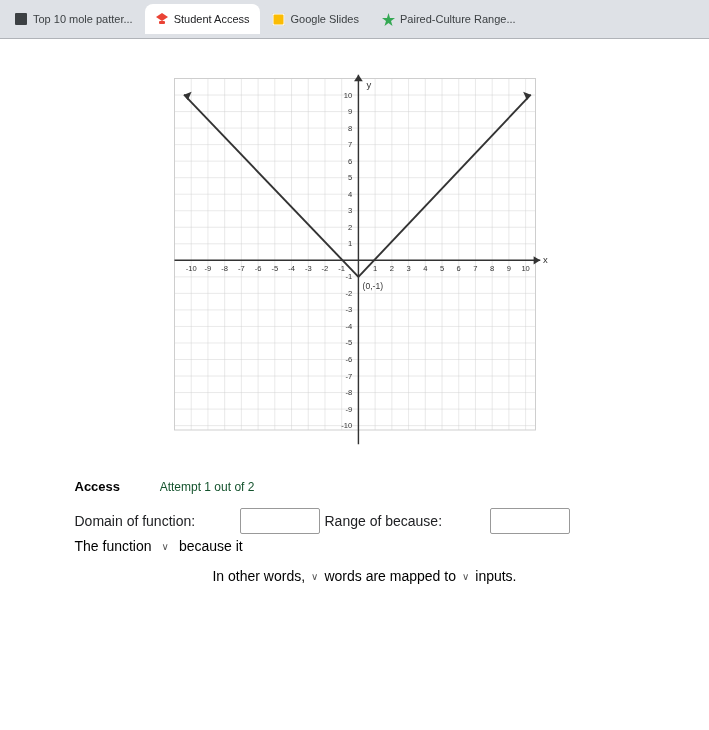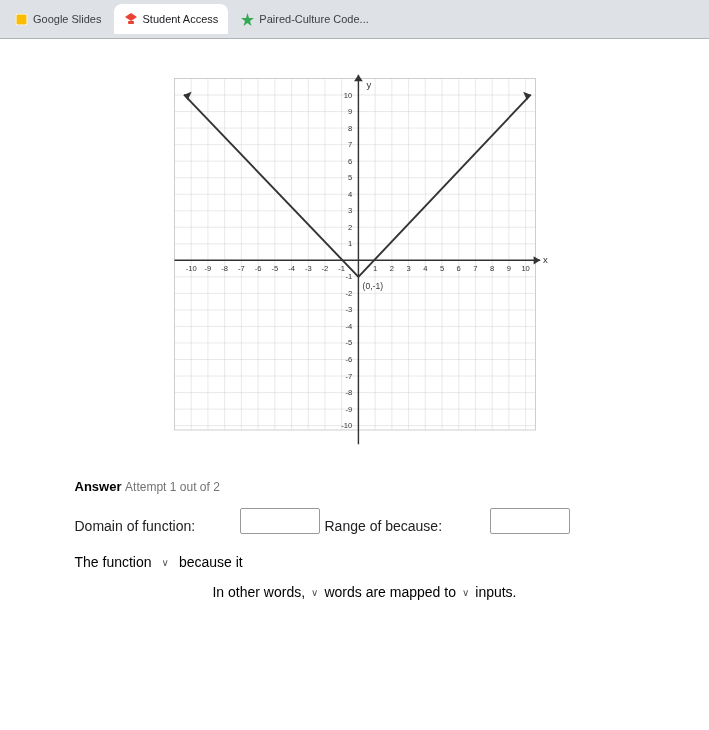--- a/index.html
+++ b/index.html
@@ -78,29 +78,30 @@
     }
 
     .answer-header {
       font-size: 13px;
       margin-bottom: 14px;
     }
     .answer-header strong {
       font-weight: bold;
     }
     .answer-attempt {
-      color: #737373;
+      color: #14532d;
       font-size: 12px;
+      margin-left: 36px;
     }
 
     .answer-row {
       display: flex;
-      align-items: flex-end;
+      align-items: center;
       gap: 5px;
-      margin-bottom: 20px;
+      margin-bottom: 4px;
       font-size: 14px;
       flex-wrap: wrap;
     }
 
     .answer-label {
       font-size: 14px;
       color: #202124;
       min-width: 160px;
     }
 
@@ -143,49 +144,57 @@
       font-size: 14px;
       flex-wrap: wrap;
       justify-content: center;
     }
   </style>
 </head>
 <body>
 
 <div class="tab-bar">
 
-
+  <div class="tab">
+    <span class="tab-icon">
+      <svg width="12" height="12" viewBox="0 0 12 12">
+          <rect width="12" height="12" fill="#3c4043" rx="1"></rect>
+        </svg>
+    </span>
+    <span>Top 10 mole patter...</span>
+  </div>
+
+
+  <div class="tab active">
+    <span class="tab-icon">
+      <svg width="14" height="14" viewBox="0 0 14 14">
+        <polygon points="7,1 13,5 7,9 1,5" fill="#EA4335"></polygon>
+        <rect x="4" y="9" width="6" height="3" rx="1" fill="#EA4335"></rect>
+      </svg>
+    </span>
+    <span>Student Access</span>
+  </div>
 
   <div class="tab">
     <span class="tab-icon">
       <svg width="13" height="13" viewBox="0 0 13 13">
         <rect width="13" height="13" rx="1" fill="#fff" stroke="#ccc"></rect>
         <rect x="1.5" y="1.5" width="10" height="10" rx="1" fill="#FBBC04"></rect>
       </svg>
     </span>
     <span>Google Slides</span>
   </div>
 
-  <div class="tab active">
-    <span class="tab-icon">
-      <svg width="14" height="14" viewBox="0 0 14 14">
-        <polygon points="7,1 13,5 7,9 1,5" fill="#EA4335"></polygon>
-        <rect x="4" y="9" width="6" height="3" rx="1" fill="#EA4335"></rect>
-      </svg>
-    </span>
-    <span>Student Access</span>
-  </div>
-
   <div class="tab">
     <span class="tab-icon">
       <svg width="13" height="13" viewBox="0 0 13 13">
         <polygon points="6.5,0 8,5 13,5 9,8 10.5,13 6.5,10 2.5,13 4,8 0,5 5,5" fill="#34A853"></polygon>
       </svg>
     </span>
-    <span>Paired-Culture Code...</span>
+    <span>Paired-Culture Range...</span>
   </div>
 </div>
 
 <div class="main-content">
 
   <div class="graph-container">
     <svg class="graph-svg" viewBox="0 0 420 400" xmlns="http://www.w3.org/2000/svg">
 
       <rect x="20" y="10" width="380" height="370" fill="white" stroke="#ccc"></rect>
 
@@ -304,21 +313,21 @@
       <polygon points="395,27 387,24 391,33" fill="#333"></polygon>
 
       <text x="218" y="232" font-size="9" fill="#333">(0,-1)</text>
 
     </svg>
   </div>
 
   <div class="answer-section">
 
     <div class="answer-header">
-      <strong>Answer</strong>
+      <strong>Access</strong>
       <span class="answer-attempt">Attempt 1 out of 2</span>
     </div>
 
     <div class="answer-row">
       <span class="answer-label">Domain of function:</span>
       <input type="text" class="answer-input" value="" style="">
       <span class="answer-label">Range of because:</span>
       <input type="text" class="answer-input" value="" style="">
     </div>
 

